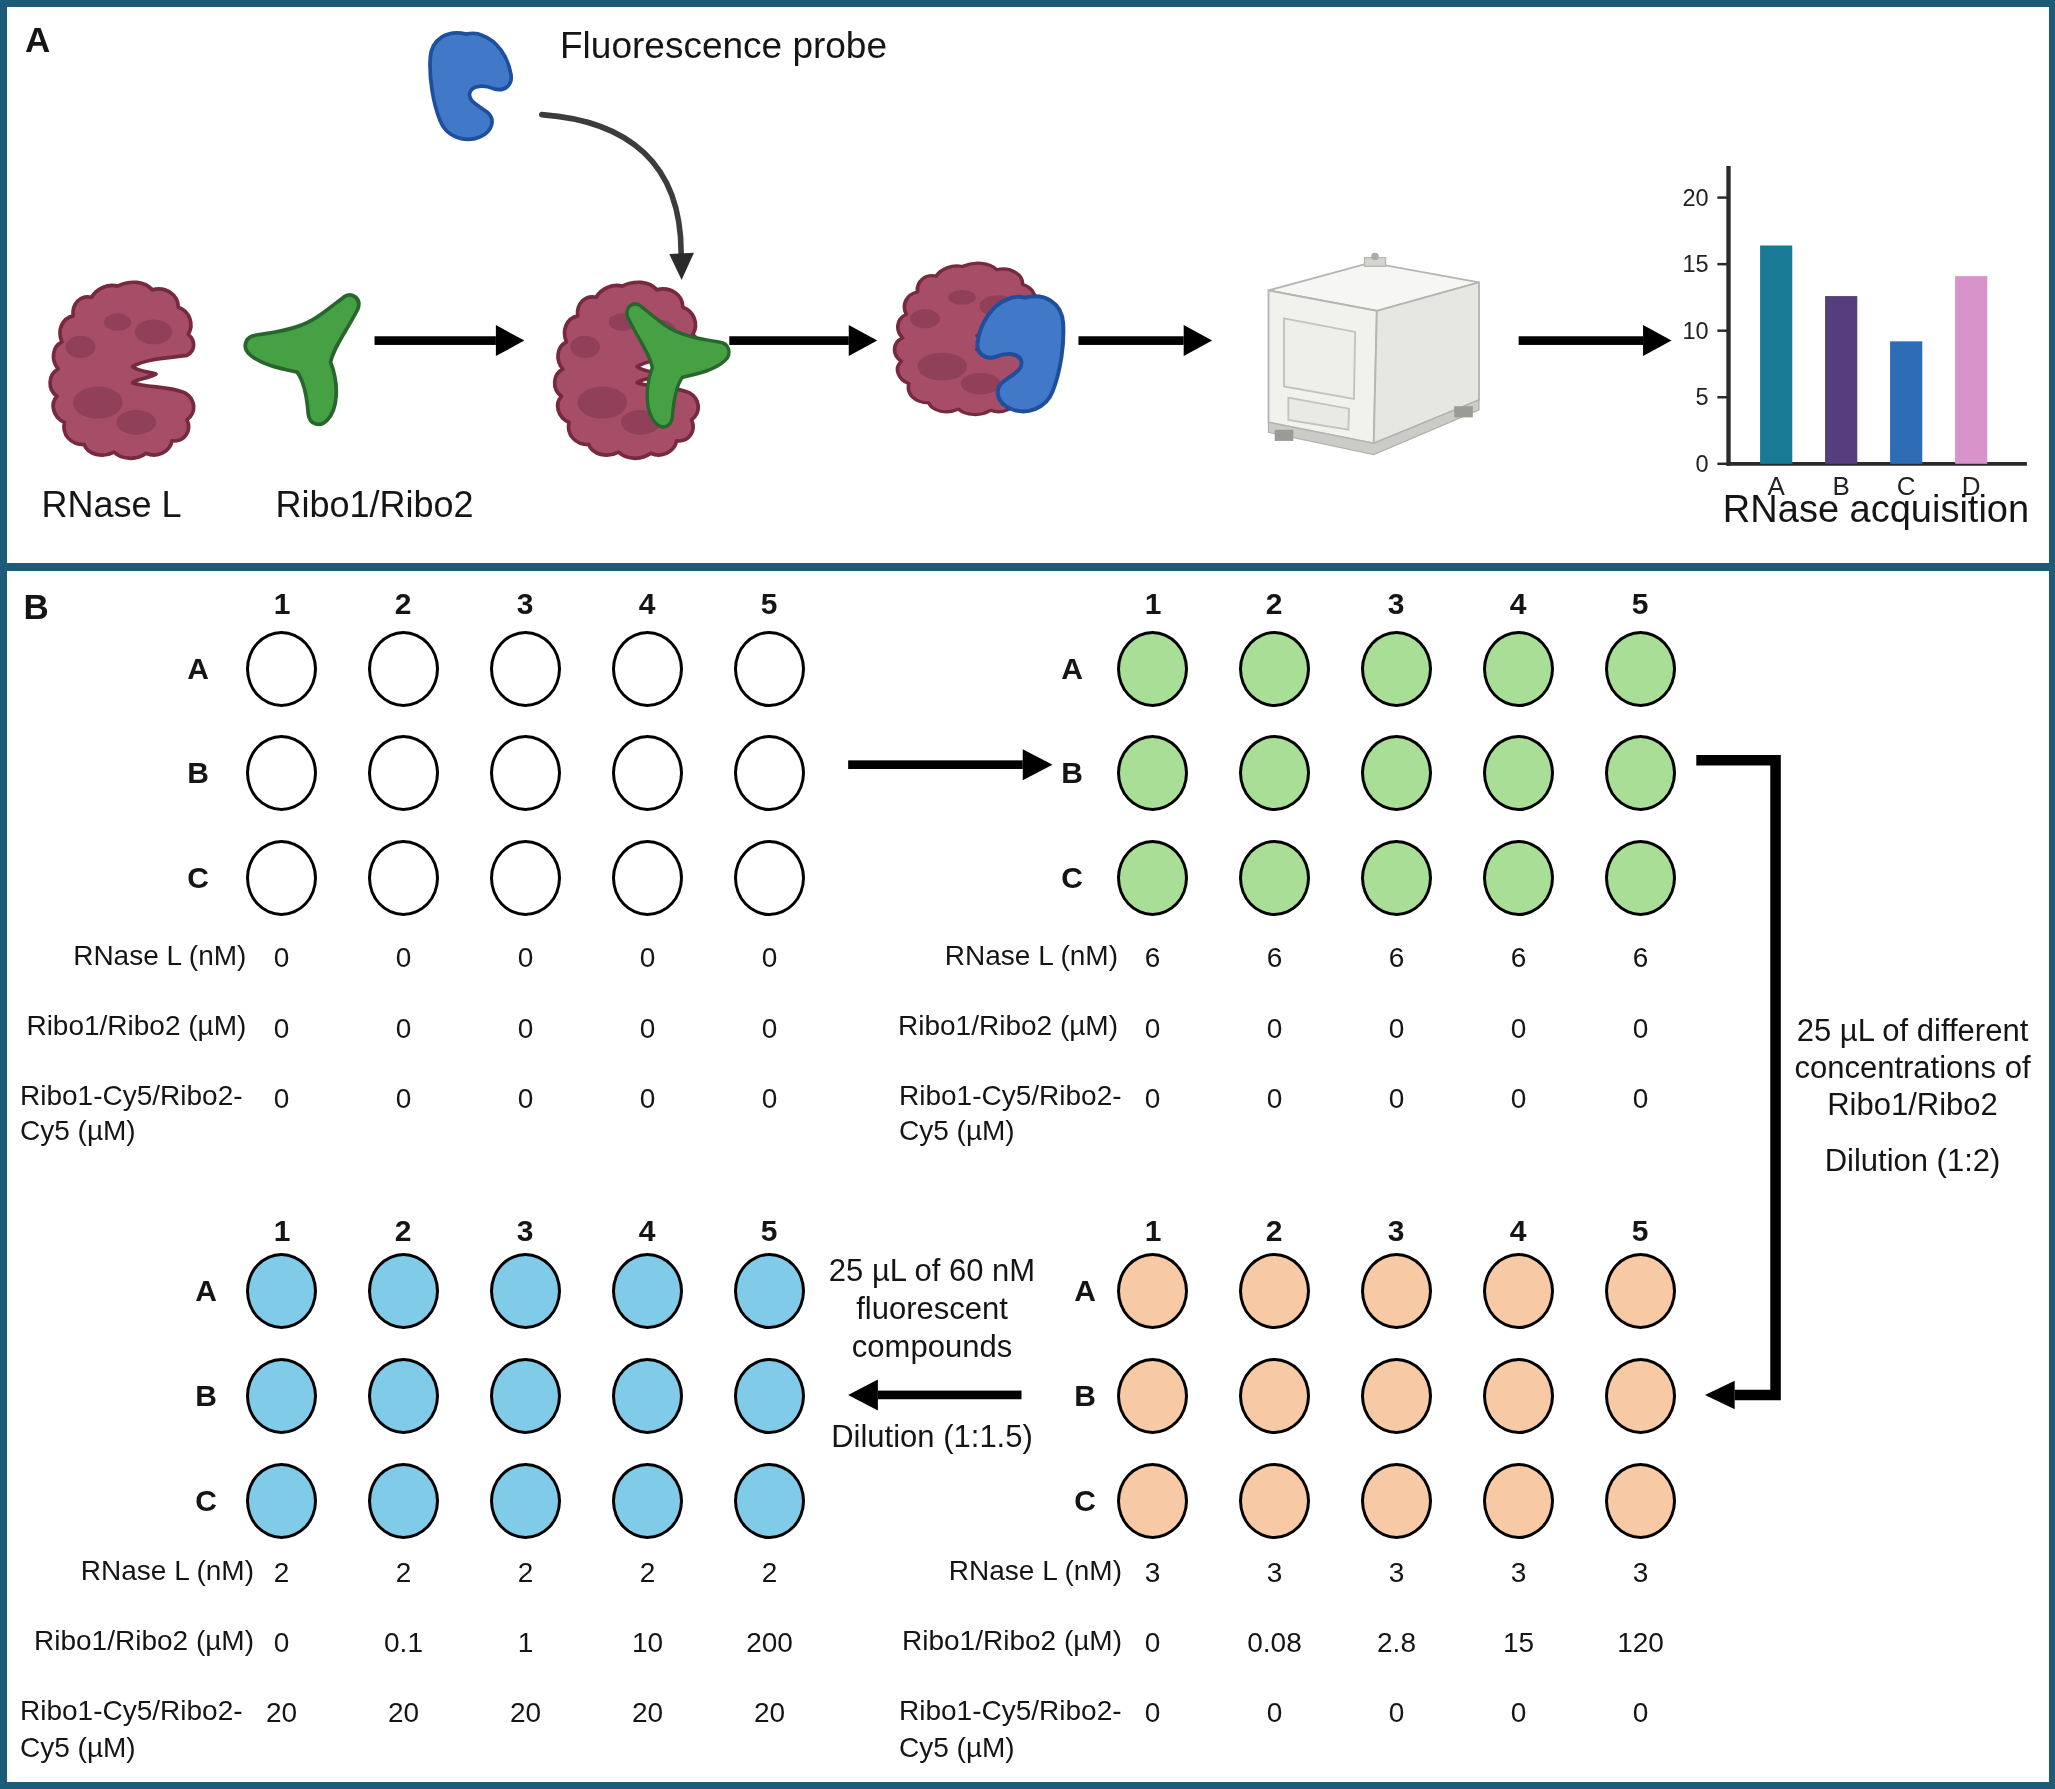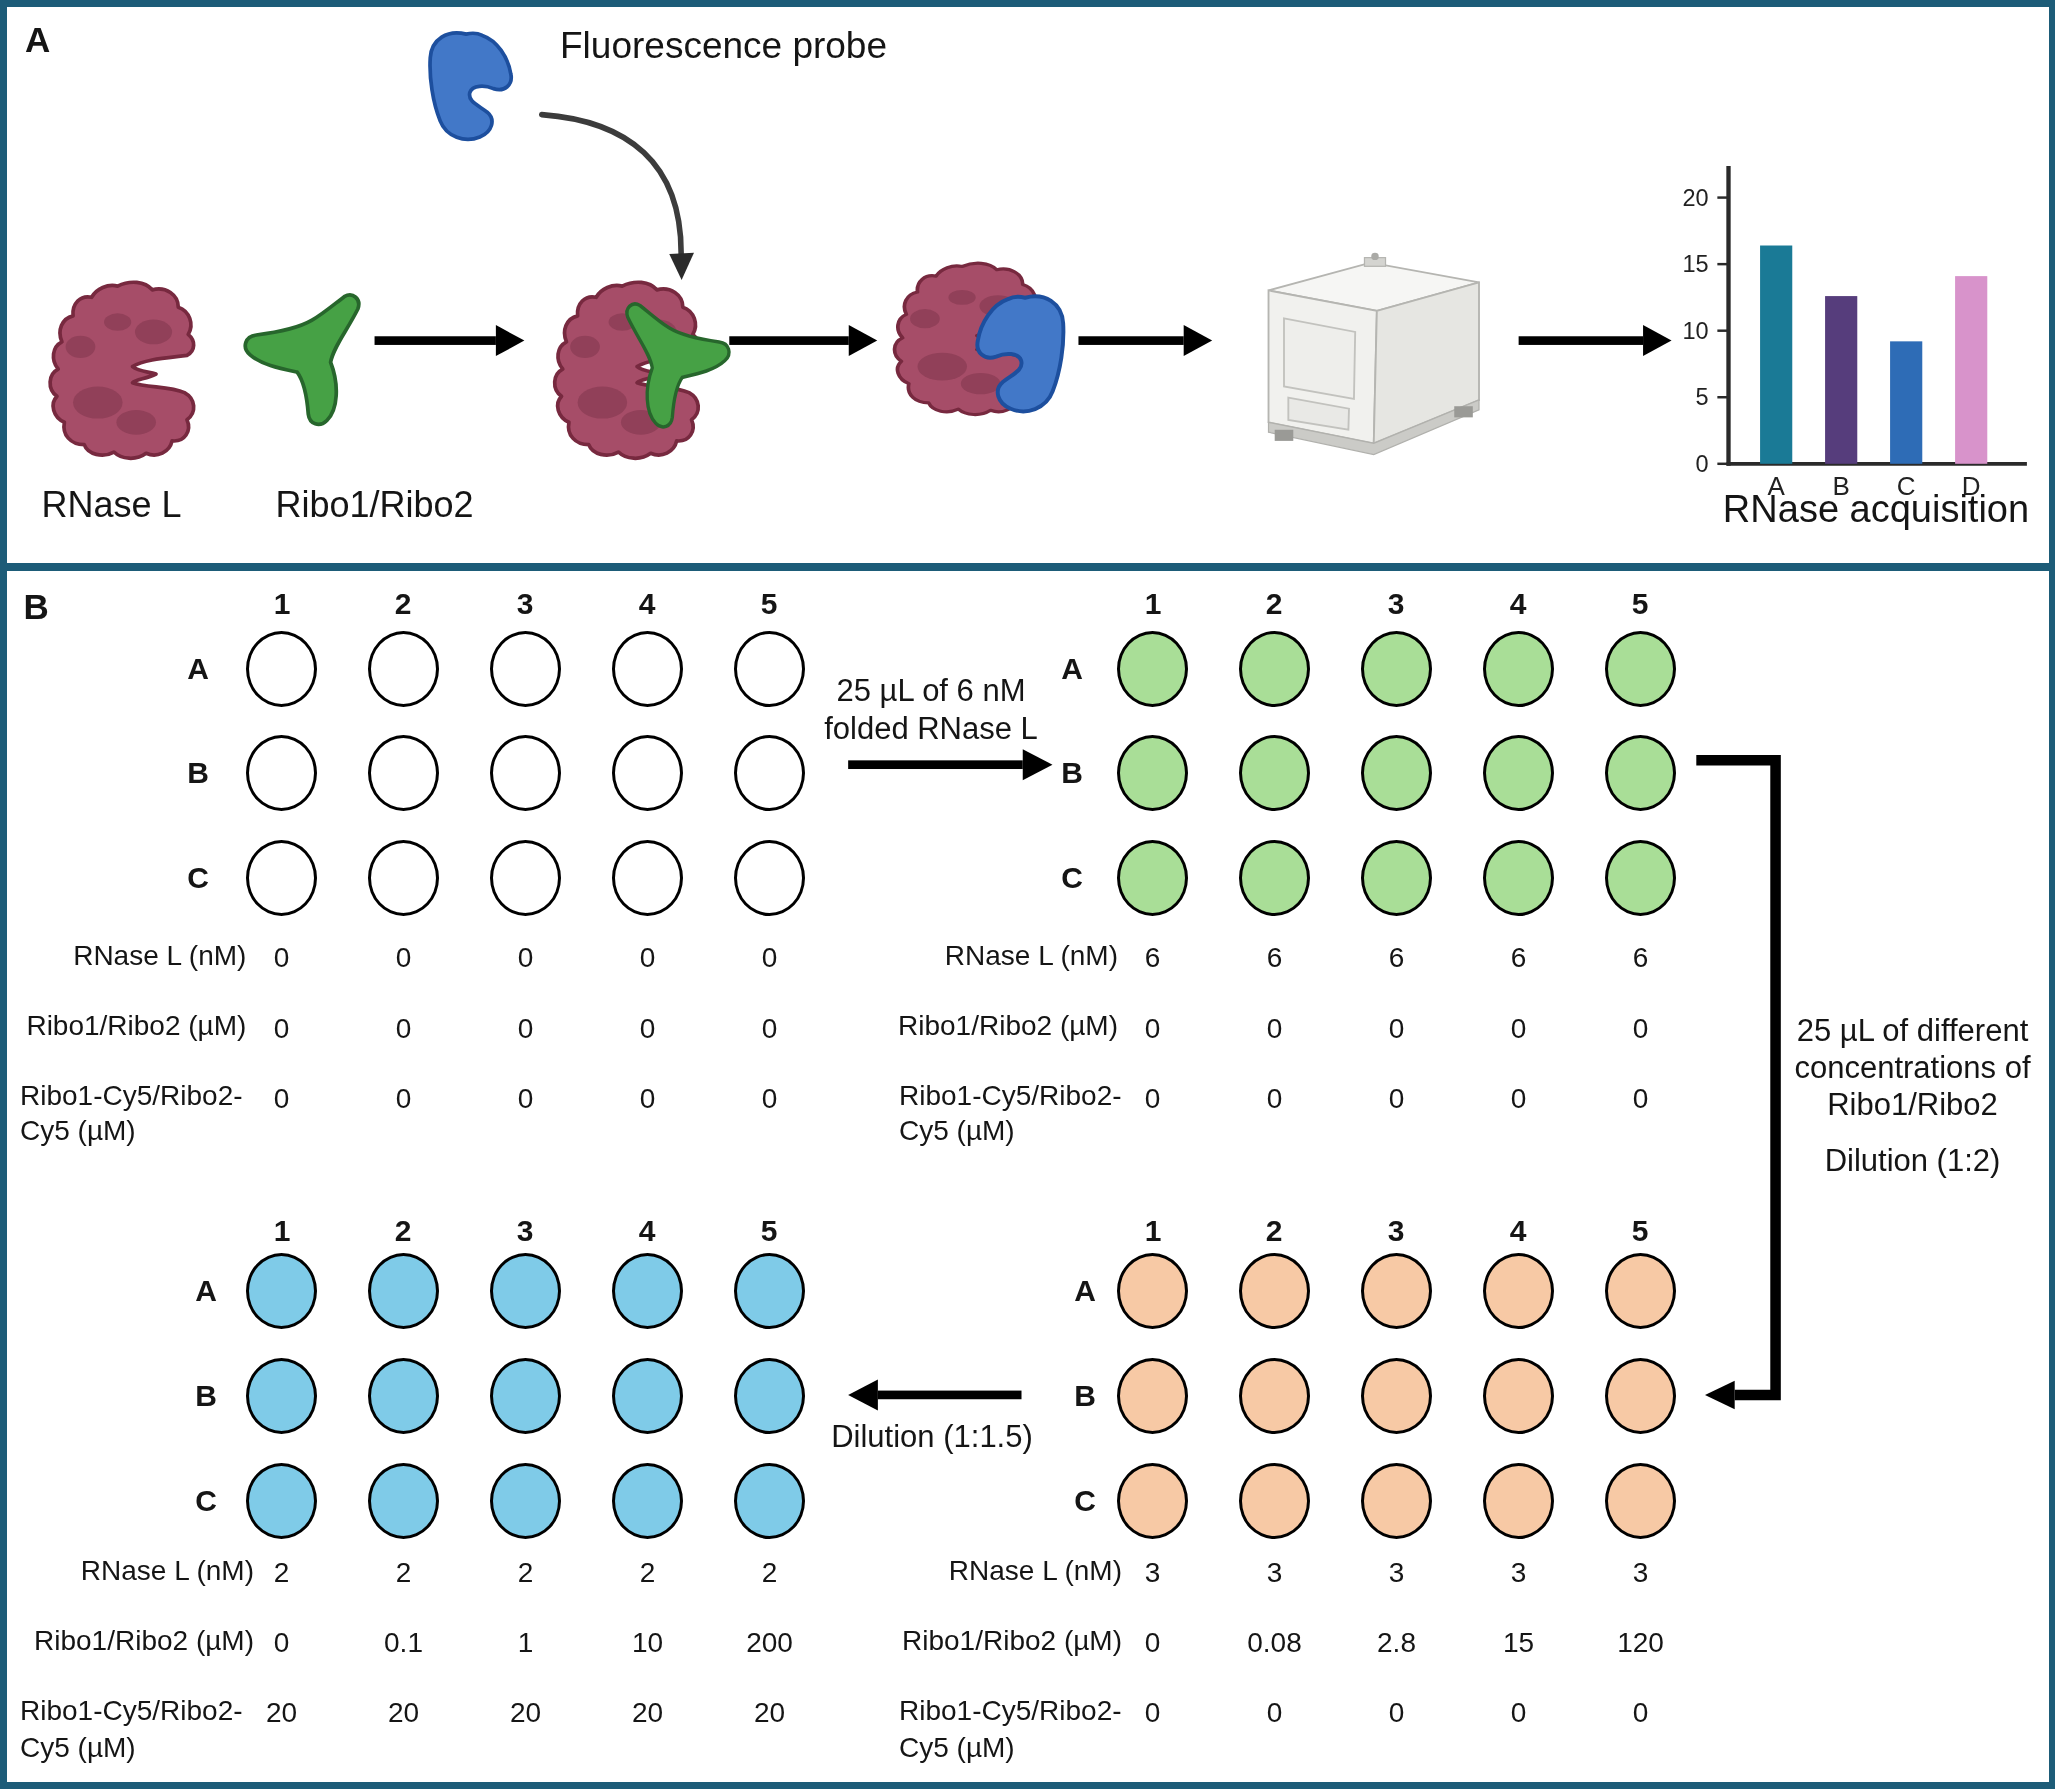--- a/index.html
+++ b/index.html
@@ -22,32 +22,33 @@
   <div class="frame" style="left:0;top:563px;width:2056px;height:1226px;"></div>
 
   <div class="t bold" style="left:25px;top:20px;font-size:35px;">A</div>
   <div class="t" style="left:560px;top:25px;font-size:37px;">Fluorescence probe</div>
   <div class="t ctr" style="left:18.6px;top:484px;width:186px;font-size:36px;">RNase L</div>
   <div class="t ctr" style="left:260px;top:484px;width:229px;font-size:36px;">Ribo1/Ribo2</div>
   <div class="t ctr" style="left:1715px;top:488px;width:322px;font-size:38px;">RNase acquisition</div>
 
   <div class="t bold" style="left:23.5px;top:587px;font-size:35px;">B</div>
 
-  <div class="t ctr" style="left:795px;top:672px;width:272px;font-size:31px;line-height:38px;">
-    <div>25 µL of 6 nM</div>
-    <div>folded RNase L</div>
-  </div>
 
   <div class="t ctr" style="left:1770px;top:1012px;width:285px;font-size:31px;line-height:37px;white-space:normal;">
     <div>25 µL of different</div>
     <div>concentrations of</div>
     <div>Ribo1/Ribo2</div>
   </div>
   <div class="t ctr" style="left:1770px;top:1143px;width:285px;font-size:31px;">Dilution (1:2)</div>
 
+  <div class="t ctr" style="left:808px;top:1252px;width:248px;font-size:31px;line-height:38px;">
+    <div>25 µL of 60 nM</div>
+    <div>fluorescent</div>
+    <div>compounds</div>
+  </div>
   <div class="t ctr" style="left:808px;top:1419px;width:248px;font-size:31px;">Dilution (1:1.5)</div>
 
   <svg id="panelA-svg" width="2056" height="571" viewBox="0 0 3321 922">
     <defs>
       <g id="blob">
         <path d="M 120 12 C 140 2 164 4 176 18 C 198 12 218 26 218 46 C 236 52 244 74 234 90 C 246 100 246 116 232 124 C 200 128 164 130 144 142 C 154 150 170 150 182 154 C 166 162 150 162 144 168 C 166 176 204 174 228 184 C 246 194 248 216 232 228 C 240 246 228 264 208 262 C 204 280 184 290 166 282 C 150 294 126 292 114 280 C 96 290 72 284 66 268 C 44 268 30 252 34 232 C 16 224 10 202 22 190 C 6 178 8 154 24 146 C 12 132 14 110 30 102 C 22 84 30 64 48 60 C 46 40 60 26 78 30 C 86 16 104 8 120 12 Z" fill="#a64d68" stroke="#77293f" stroke-width="6" stroke-linejoin="round"></path>
         <ellipse cx="88" cy="200" rx="40" ry="26" fill="#914059"></ellipse>
         <ellipse cx="150" cy="232" rx="32" ry="20" fill="#914059"></ellipse>
         <ellipse cx="178" cy="86" rx="30" ry="20" fill="#914059"></ellipse>
         <ellipse cx="60" cy="110" rx="24" ry="18" fill="#914059"></ellipse>

